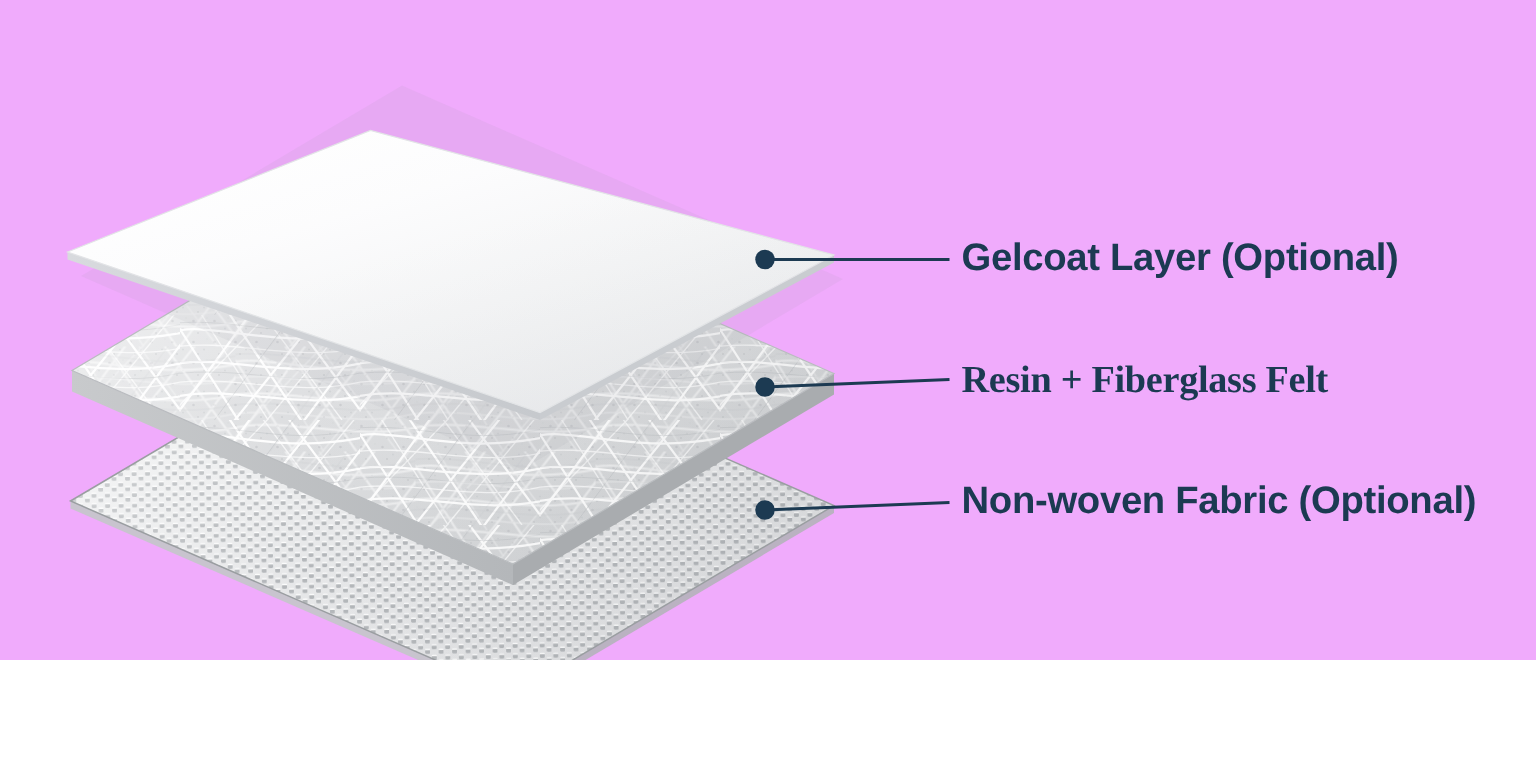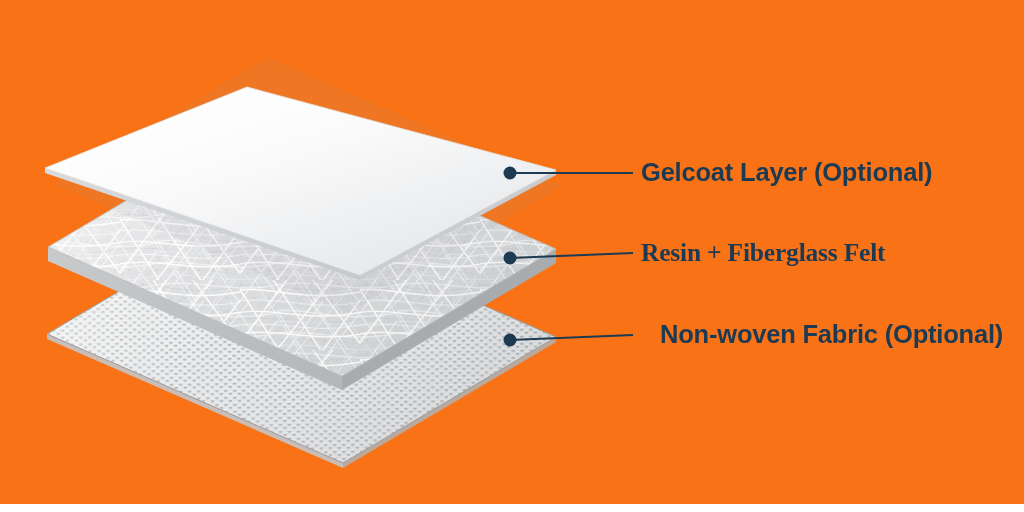--- a/index.html
+++ b/index.html
@@ -4,22 +4,22 @@
 <title>Exploded Layer Diagram</title>
 <style>
   html, body {
     margin: 0;
     padding: 0;
     background: #ffffff;
   }
   #stage {
     position: relative;
     width: 1024px;
-    height: 504px;
-    background: #f97316;
+    height: 440px;
+    background: #f0abfc;
     overflow: hidden;
     font-family: "Liberation Sans", "DejaVu Sans", sans-serif;
   }
 
   
   .layer-art {
     position: absolute;
     left: 0;
     top: 0;
     width: 1024px;
@@ -32,21 +32,21 @@
     position: absolute;
     white-space: nowrap;
     color: #1c3a52;
     font-size: 25.5px;
     font-weight: 600;
     letter-spacing: -0.2px;
     line-height: 1;
   }
   .label-gelcoat  { left: 641px; top: 160px; }
   .label-resin    { left: 641px; top: 240px; font-family: Liberation Serif, serif; }
-  .label-nonwoven { left: 660px; top: 322px; }
+  .label-nonwoven { left: 641px; top: 322px; }
 
   .callout-svg {
     position: absolute;
     left: 0; top: 0;
     width: 1024px; height: 512px;
   }
 </style>
 </head>
 <body>
 

